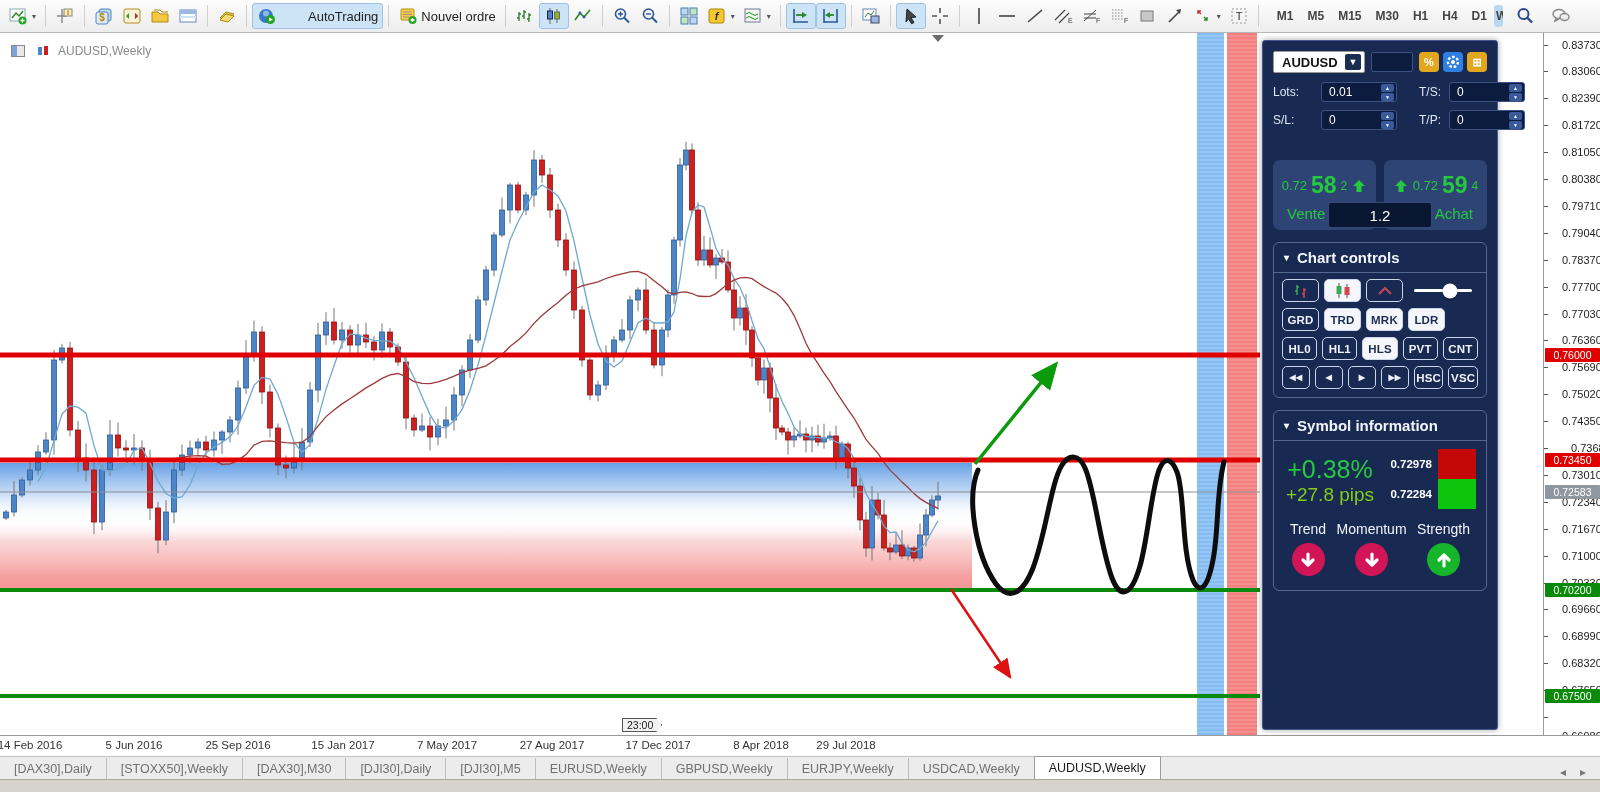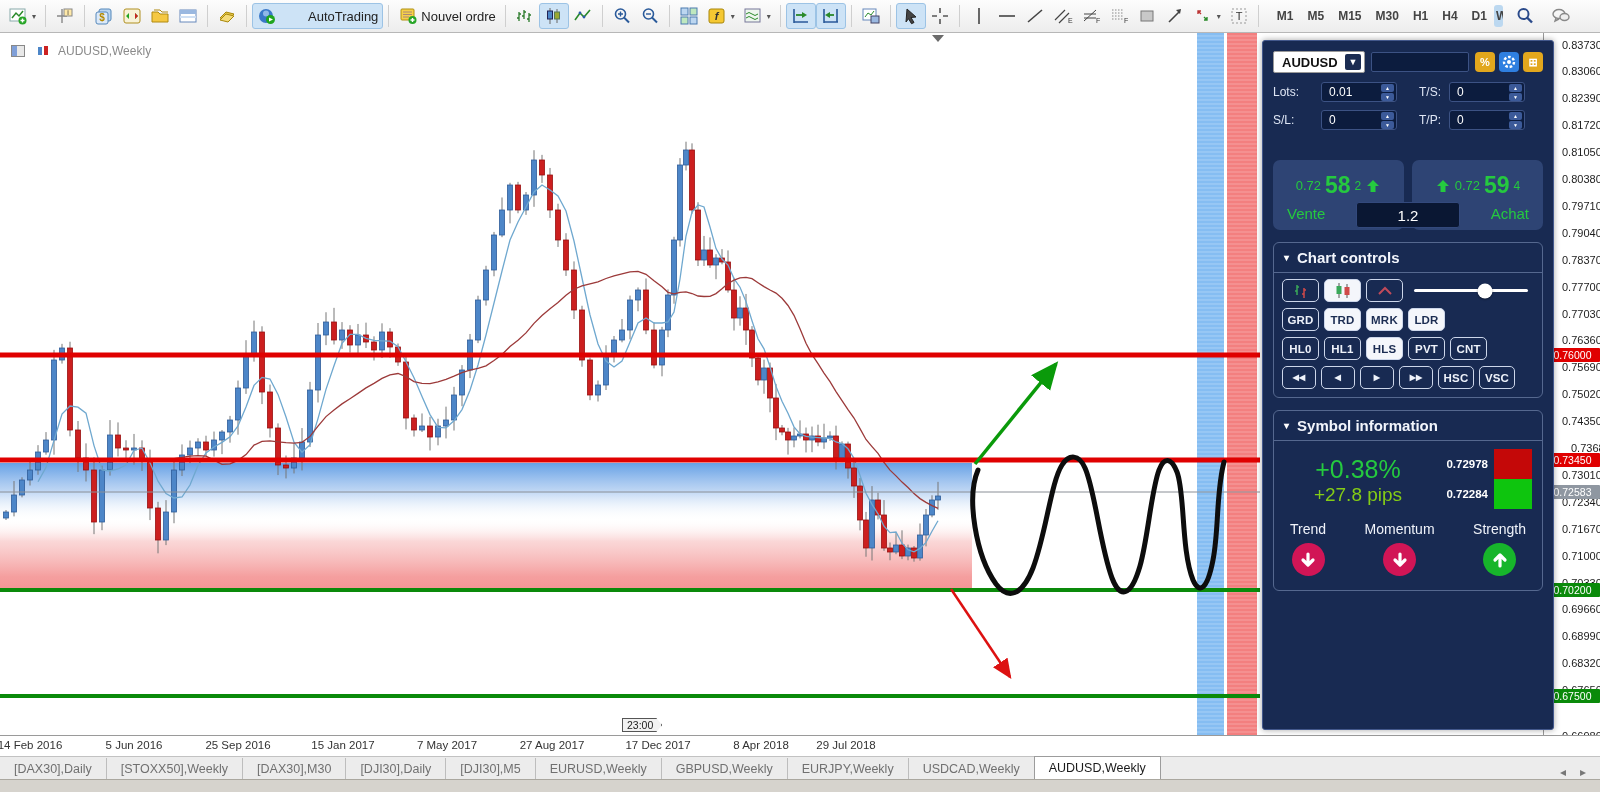--- a/index.html
+++ b/index.html
@@ -41,21 +41,21 @@
   
   #x-axis { position:absolute; left:0; top:735px; width:1600px; height:21px; background:#fff;
     border-top:1px solid #9a9a9a; z-index:10; }
   .xa-label { position:absolute; top:3px; font-size:11.5px; color:#333; transform:translateX(-50%); white-space:nowrap; }
   #time-tag { position:absolute; left:622px; top:718px; height:14px; padding:0 8px 0 4px;
     background:#f2f2f2; border:1px solid #555; font-size:10.5px; color:#222; z-index:11;
     display:flex; align-items:center;
     clip-path:polygon(0 0, calc(100% - 6px) 0, 100% 50%, calc(100% - 6px) 100%, 0 100%); }
 
   
-  #panel { position:absolute; left:1262px; top:40px; width:292px; height:690px;
+  #panel { position:absolute; left:1262px; top:40px; width:236px; height:690px;
     background:#182a52; border:1px solid #43588c; border-radius:3px; z-index:20;
     color:#e8edf8; box-shadow:0 0 6px rgba(0,0,0,.35); }
   #p-top { padding:10px 10px 0 10px; display:flex; align-items:center; gap:6px; }
   #symbol-select { width:92px; height:22px; background:#fff; color:#111; border:1px solid #999;
     border-radius:2px; display:flex; align-items:center; justify-content:space-between;
     padding:0 3px 0 8px; font-size:13px; font-weight:bold; }
   #symbol-select .sel-caret { width:16px; height:16px; background:#1b2c52; color:#fff; font-size:9px;
     display:flex; align-items:center; justify-content:center; border-radius:2px; }
   #p-empty-field { flex:1; height:20px; background:#0c1c3e; border:1px solid #3c5284; border-radius:2px; }
   .p-icobtn { width:20px; height:20px; border-radius:4px; display:flex; align-items:center;

